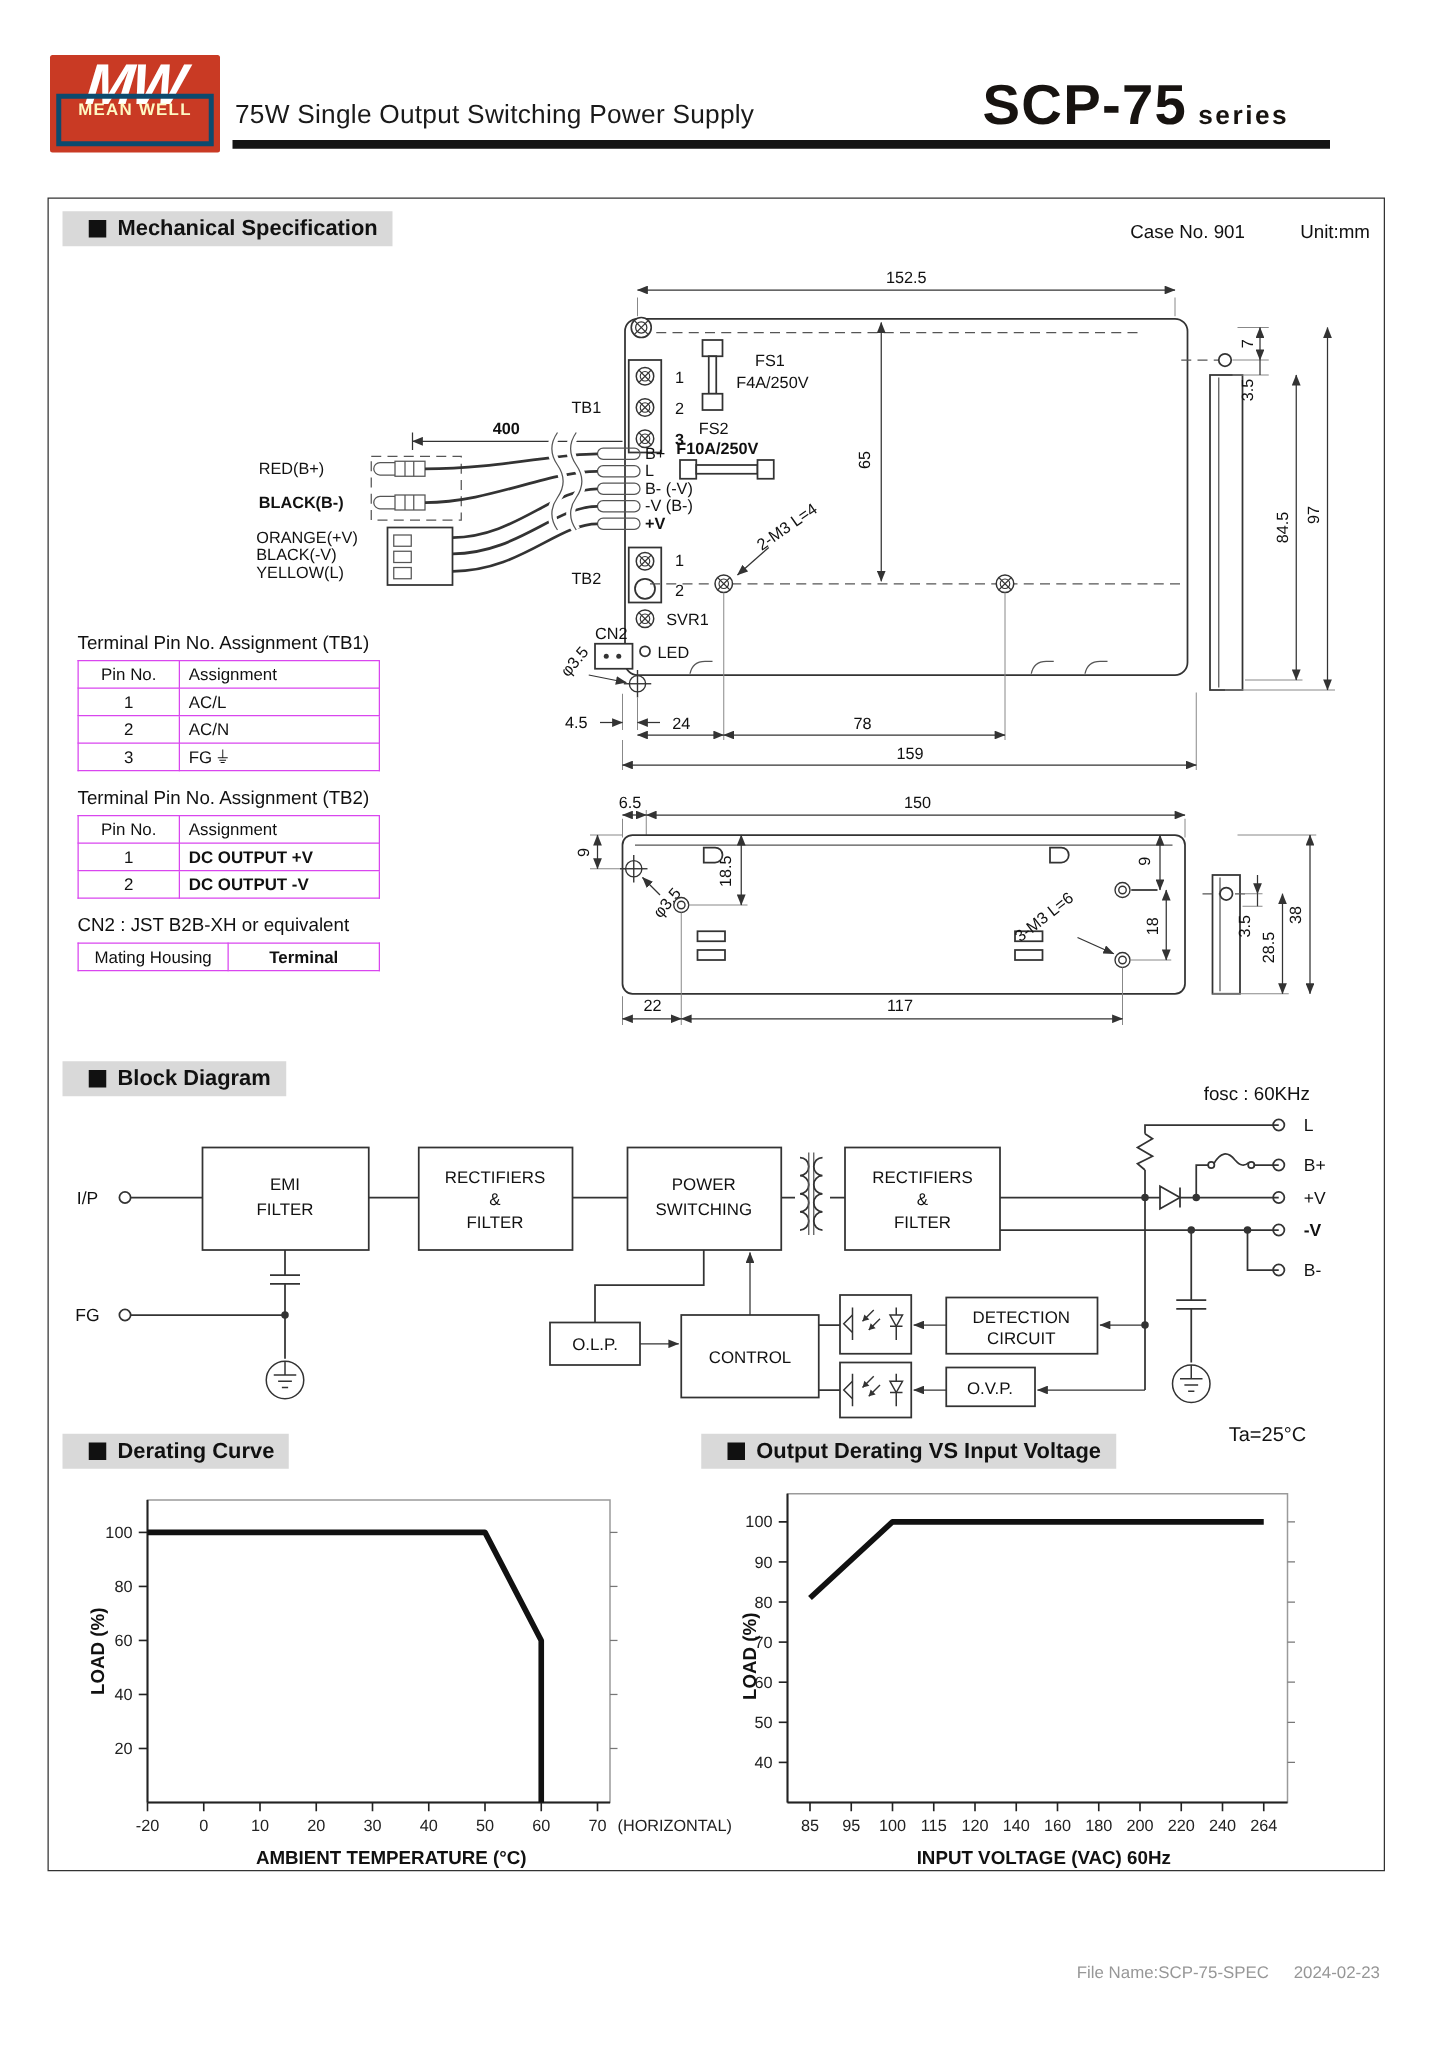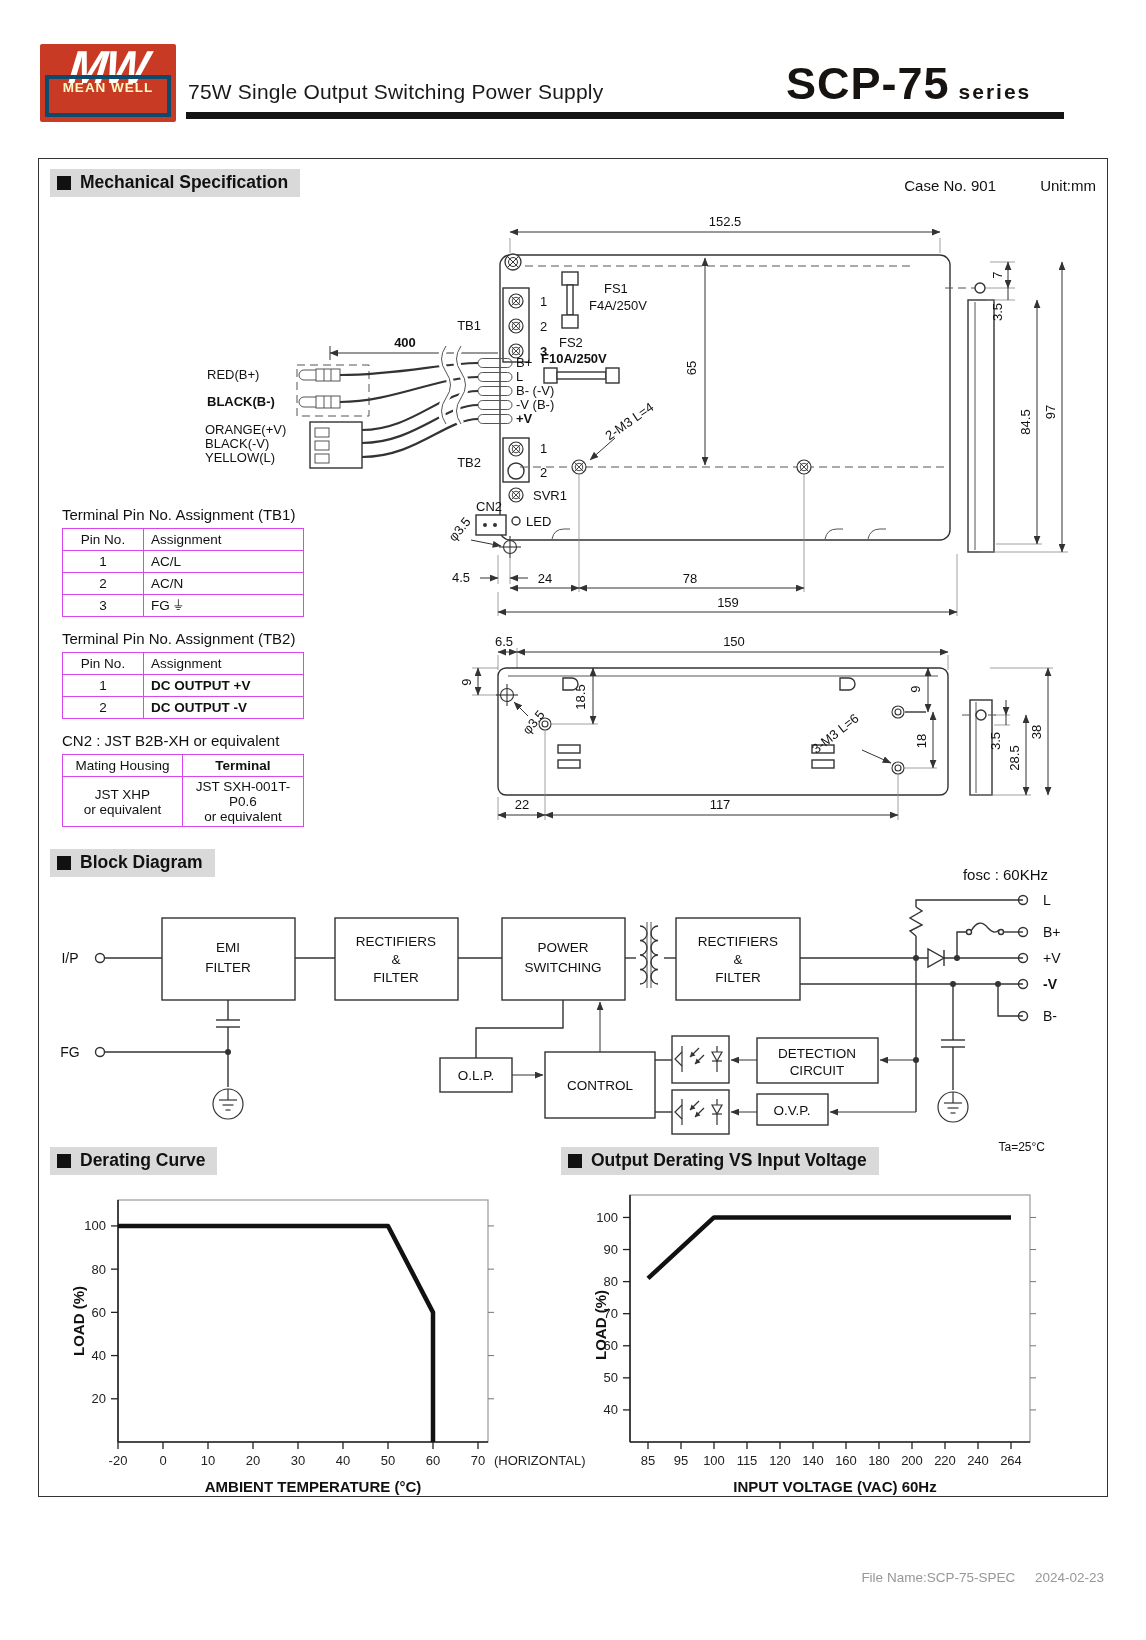--- a/index.html
+++ b/index.html
@@ -14,21 +14,21 @@
              color:#fef9c3;font-weight:bold;font-size:13.5px;text-align:center;
              letter-spacing:1px;padding:1px 0 18px}
   .doc-title{left:188px;top:80px;font-size:21px;color:#1a1a1a;letter-spacing:.2px}
   .title-bar{left:186px;top:112px;width:878px;height:7px;background:#141414}
   .series-wrap{left:786px;top:58px;white-space:nowrap}
   .series-big{font-size:45px;font-weight:bold;letter-spacing:1px;color:#171310}
   .series-small{font-size:21px;font-weight:bold;letter-spacing:2px;color:#171310;margin-left:9px}
   
   .frame{left:38px;top:158px;width:1068px;height:1337px;border:1.5px solid #333}
   .sechdr{display:inline-flex;align-items:center;gap:9px;background:#d9d9d9;
-          padding:3px 12px 4px 7px;font-weight:bold;font-size:17.5px;color:#111}
+          padding:3px 12px 4px 21px;font-weight:bold;font-size:17.5px;color:#111}
   .sechdr .sq{width:14px;height:14px;background:#111;flex:0 0 auto}
   .casebox{right:50px;top:177px;font-size:15px;color:#111}
   .casebox span{margin-left:40px}
   .casebox span:first-child{margin-left:12px}
   
   .tables{left:62px;top:494px;width:250px}
   .tbl-title{font-size:15px;margin:13px 0 5px;color:#111}
   .tbl-title.first{margin-top:12px}
   table{border-collapse:collapse;width:242px;font-size:13.5px}
   td{border:1px solid #d946ef;padding:2px 7px;height:17px}
@@ -48,21 +48,21 @@
   .lnf{stroke:#333;stroke-width:1.4;fill:#fff}
   .th{stroke:#555;stroke-width:1;fill:none}
   .ext{stroke:#888;stroke-width:.8;fill:none}
   .dim{stroke:#333;stroke-width:1;fill:none}
   .dash{stroke-dasharray:8 5}
   .w{stroke:#333;stroke-width:2.2;fill:none}
   .halo{stroke:#fff;stroke-width:7;fill:none}
   
   .ylab{font-weight:bold;font-size:15px;transform:rotate(-90deg);transform-origin:left top;white-space:nowrap}
   .xlab{font-weight:bold;font-size:15px;text-align:center}
-  .ta{font-size:12px;text-align:right}
+  .ta{font-size:16px;text-align:right}
   .footer{right:42px;top:1570px;font-size:13.5px;color:#979797}
   .footer span{margin-left:16px}
   .footer span:first-child{margin-left:0}
 </style>
 </head>
 <body>
 
 <div class="abs logo">
   <div class="logo-mw">MW</div>
   <div class="logo-band">MEAN WELL</div>
@@ -136,26 +136,20 @@
         </tr>
   </tbody>
     </table>
 
   <div class="tbl-title">CN2 : JST B2B-XH or equivalent</div>
   <table class="cn2">
     <tbody>
         <tr>
           <td class="c1">Mating Housing</td>
         <td class="b">Terminal</td>
-        </tr>
-    <tr>
-          <td class="c1">JST XHP
-or equivalent</td>
-          <td>JST SXH-001T-P0.6
-or equivalent</td>
         </tr>
   </tbody>
     </table>
 </div>
 
 <svg class="abs" style="left:40px;top:200px" width="1070" height="640" viewBox="0 0 1070 640">
   <defs>
     <marker id="aM" viewBox="0 0 10 8" refX="9.5" refY="4" markerWidth="9" markerHeight="7" orient="auto-start-reverse">
       <path d="M0,0 L10,4 L0,8 z" fill="#333"></path>
     </marker>

